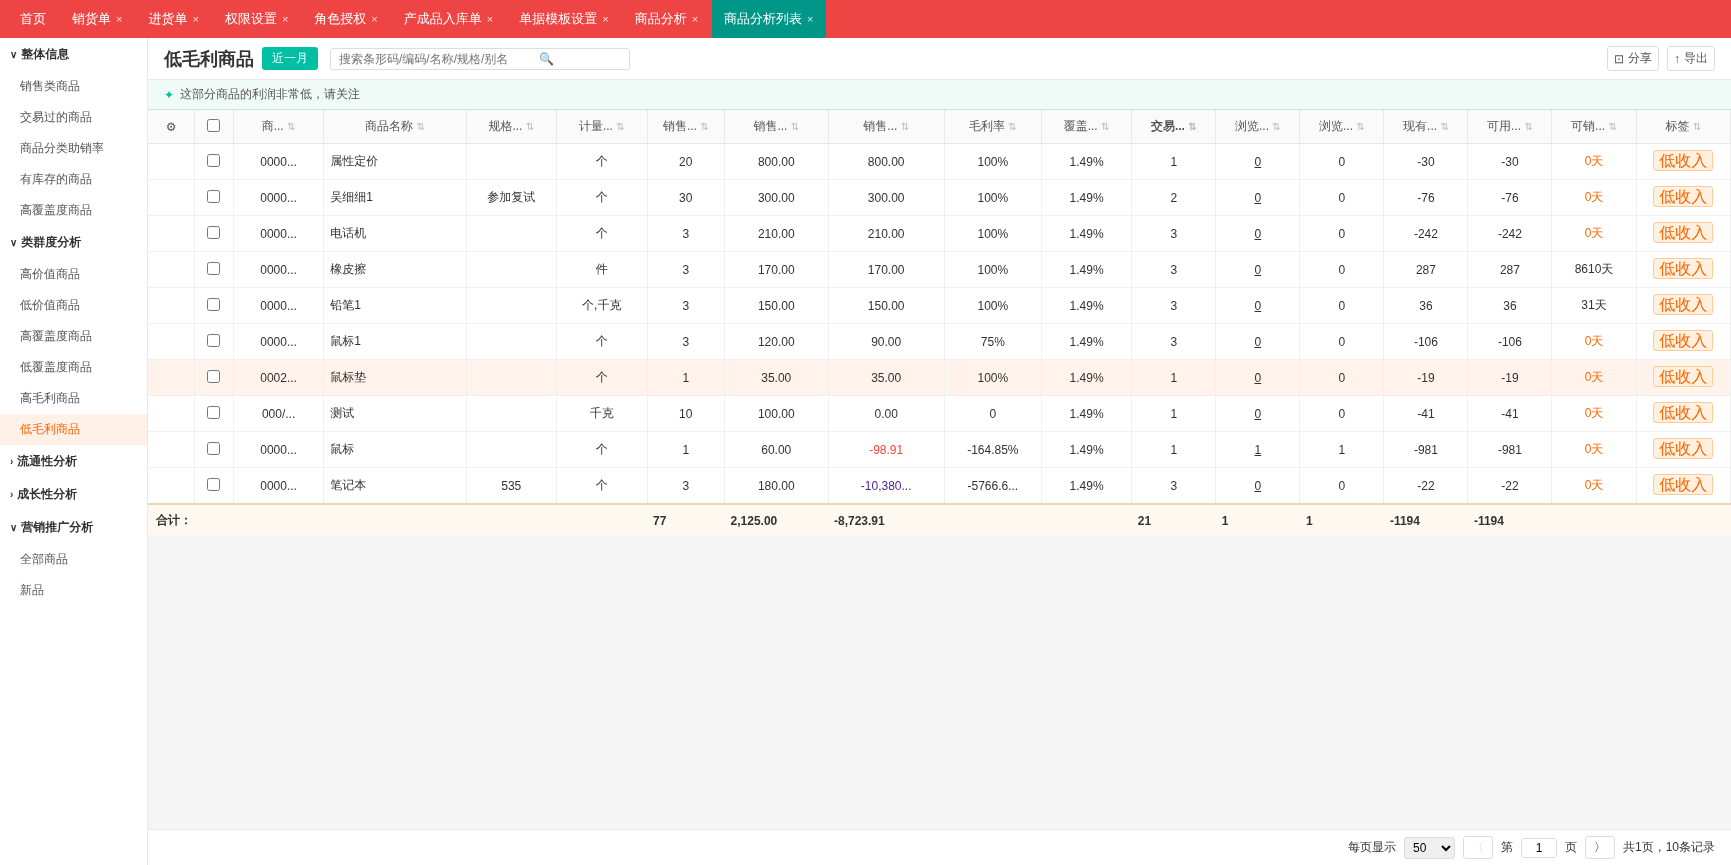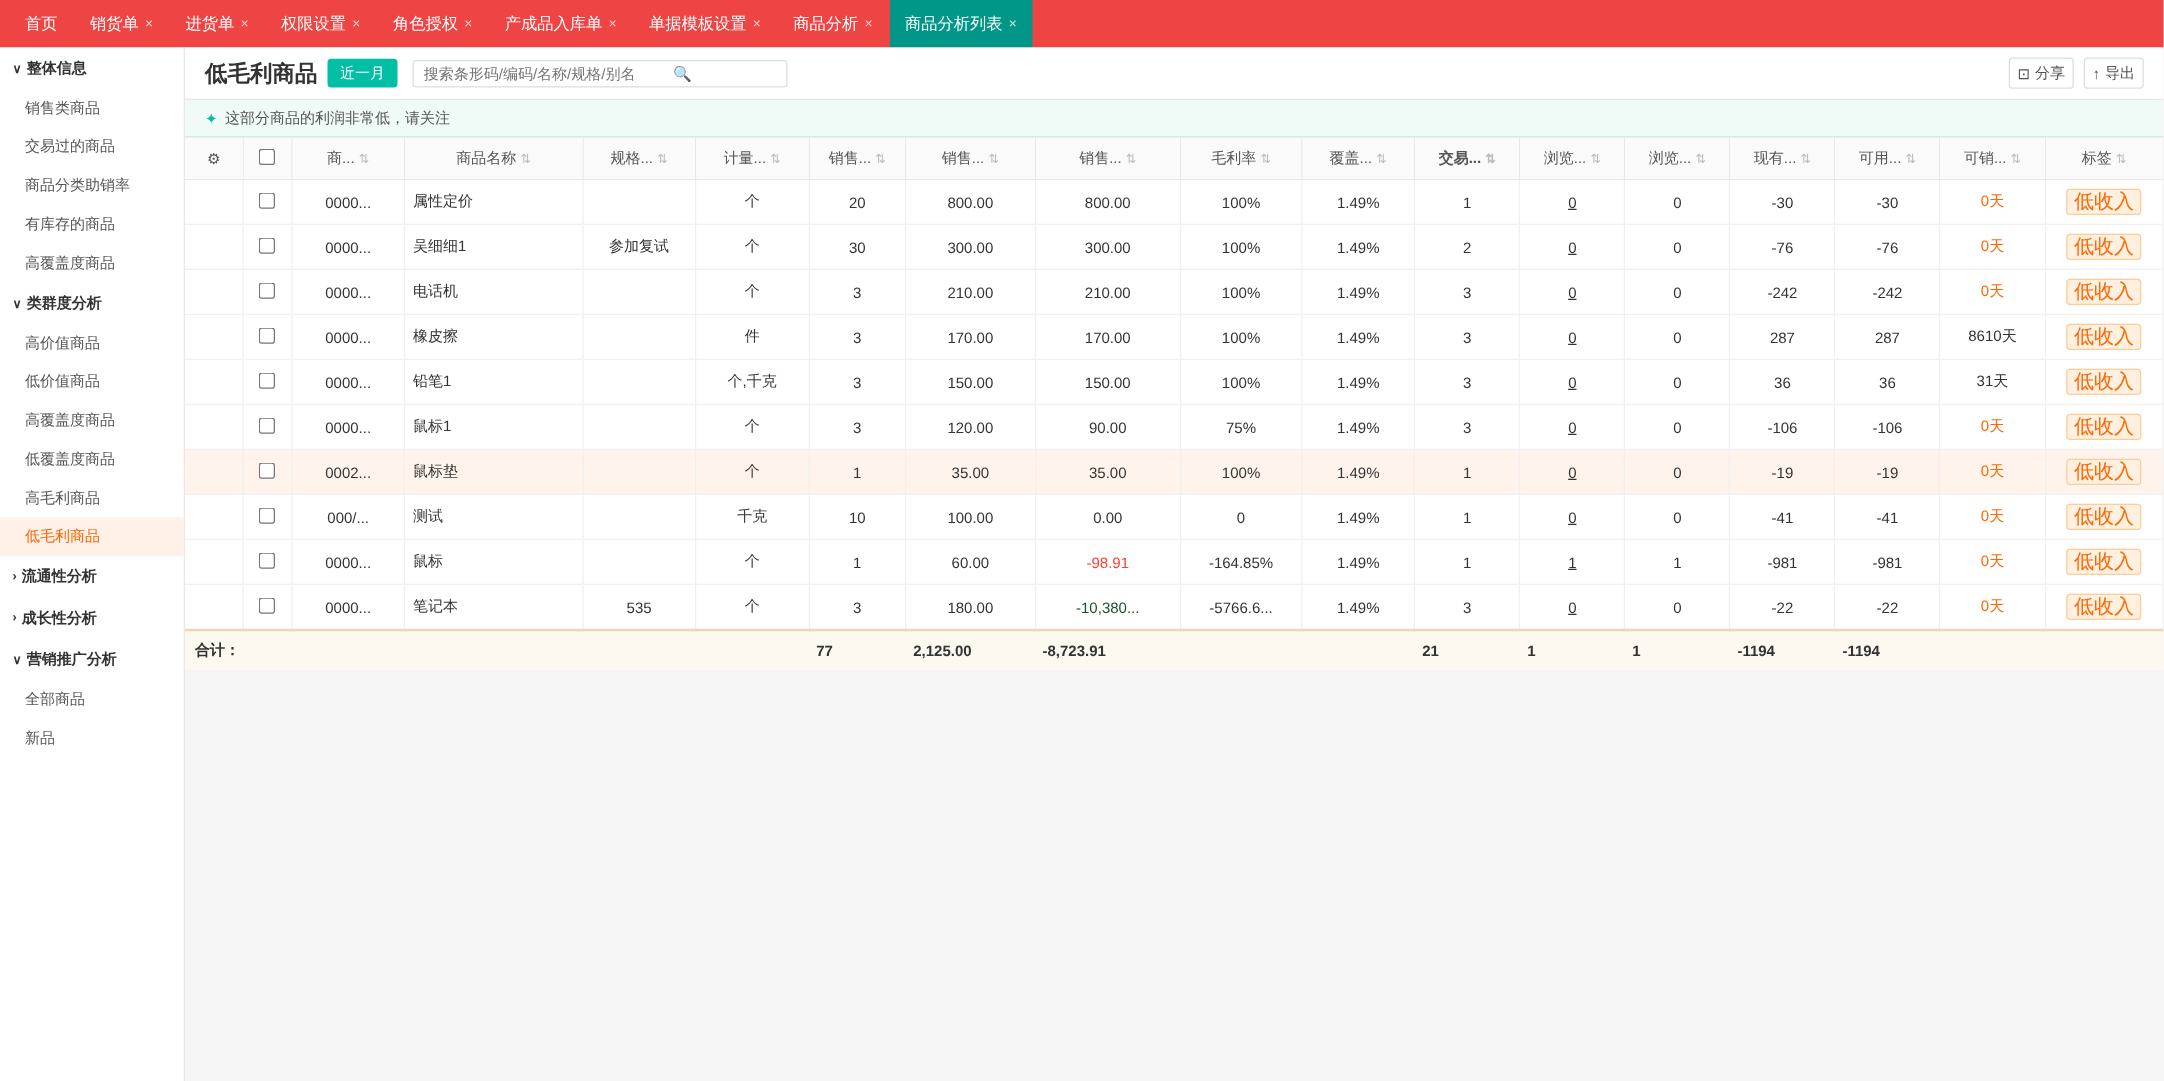--- a/index.html
+++ b/index.html
@@ -557,21 +557,21 @@
     </tr>
             <tr>
       <td></td>
       <td><input type="checkbox" style=""></td>
       <td>0000...</td>
       <td class="td-left">笔记本</td>
       <td>535</td>
       <td>个</td>
       <td>3</td>
       <td>180.00</td>
-      <td style="color:#14532d">-10,380...</td>
+      <td style="color:#4c1d95">-10,380...</td>
       <td>-5766.6...</td>
       <td>1.49%</td>
       <td>3</td>
       <td><span class="underline">0</span></td>
       <td>0</td>
       <td>-22</td>
       <td>-22</td>
       <td class="text-orange">0天</td>
       <td><span class="tag-low-income">低收入</span></td>
     </tr>
@@ -593,14 +593,28 @@
             <td>1</td>
             <td>-1194</td>
             <td>-1194</td>
             <td></td>
             <td></td>
           </tr>
         </tfoot>
       </table>
     </div>
 
+    <div class="pagination">
+      <span>每页显示</span>
+      <select>
+        <option>50</option>
+        <option>100</option>
+        <option>200</option>
+      </select>
+      <button class="page-nav-btn" disabled="">〈</button>
+      <span>第</span>
+      <input class="page-input" type="text" value="1" style="">
+      <span>页</span>
+      <button class="page-nav-btn">〉</button>
+      <span>共1页，10条记录</span>
+    </div>
   </div>
 </div>
 
 </body></html>

